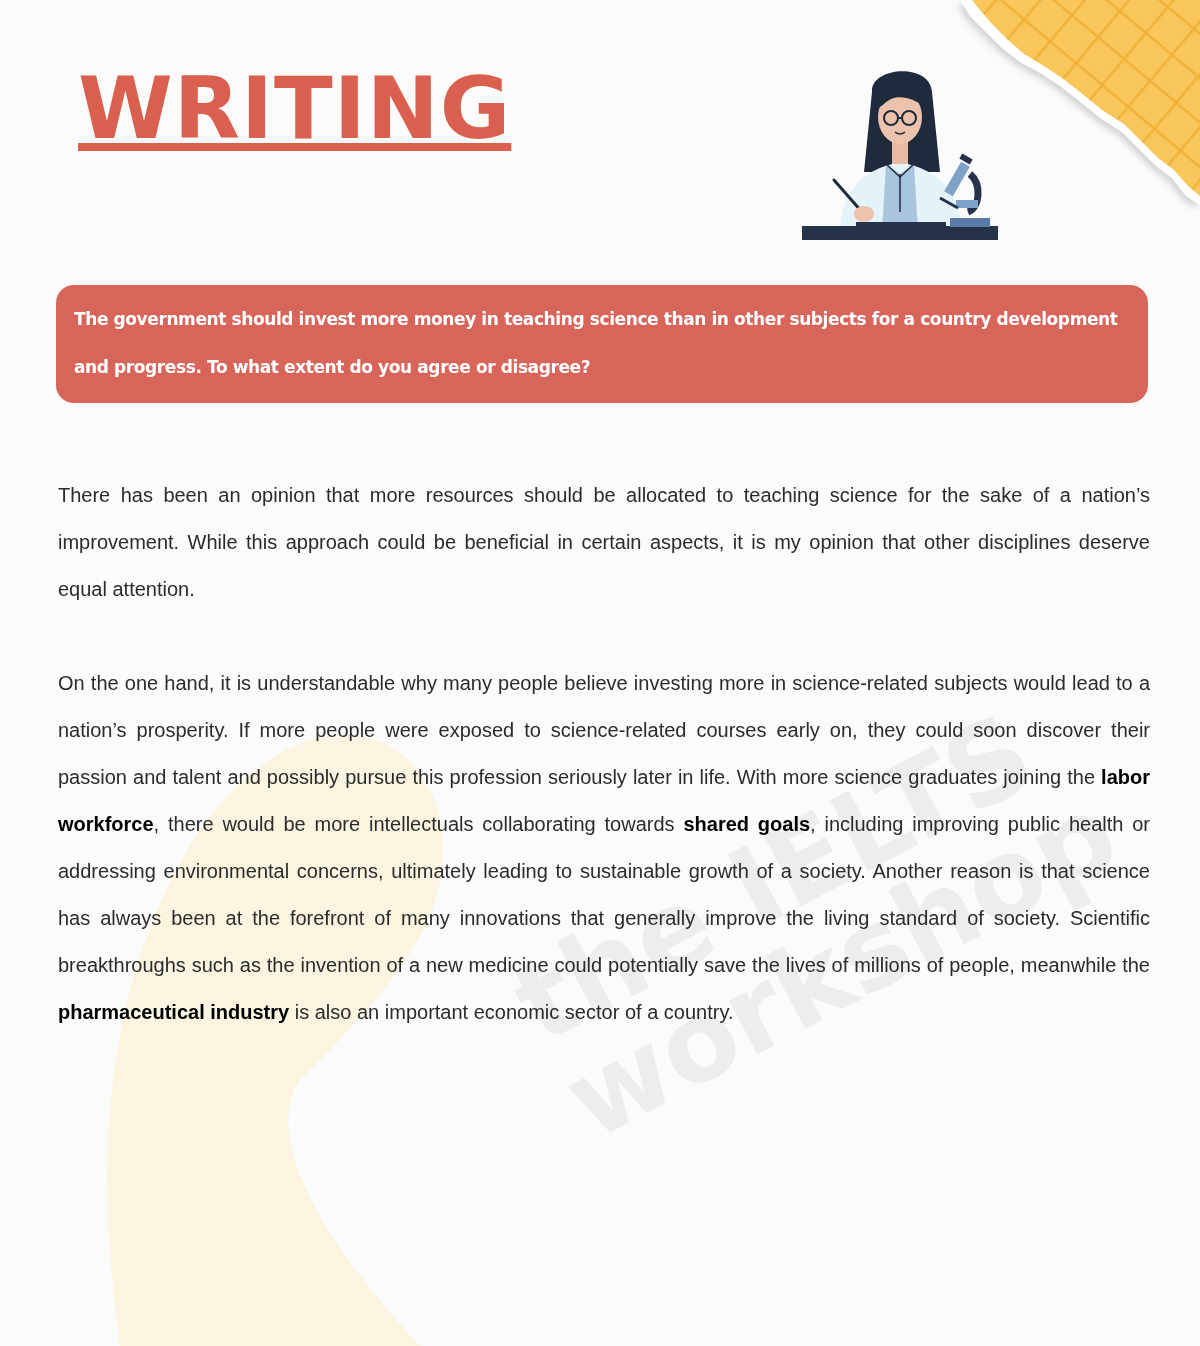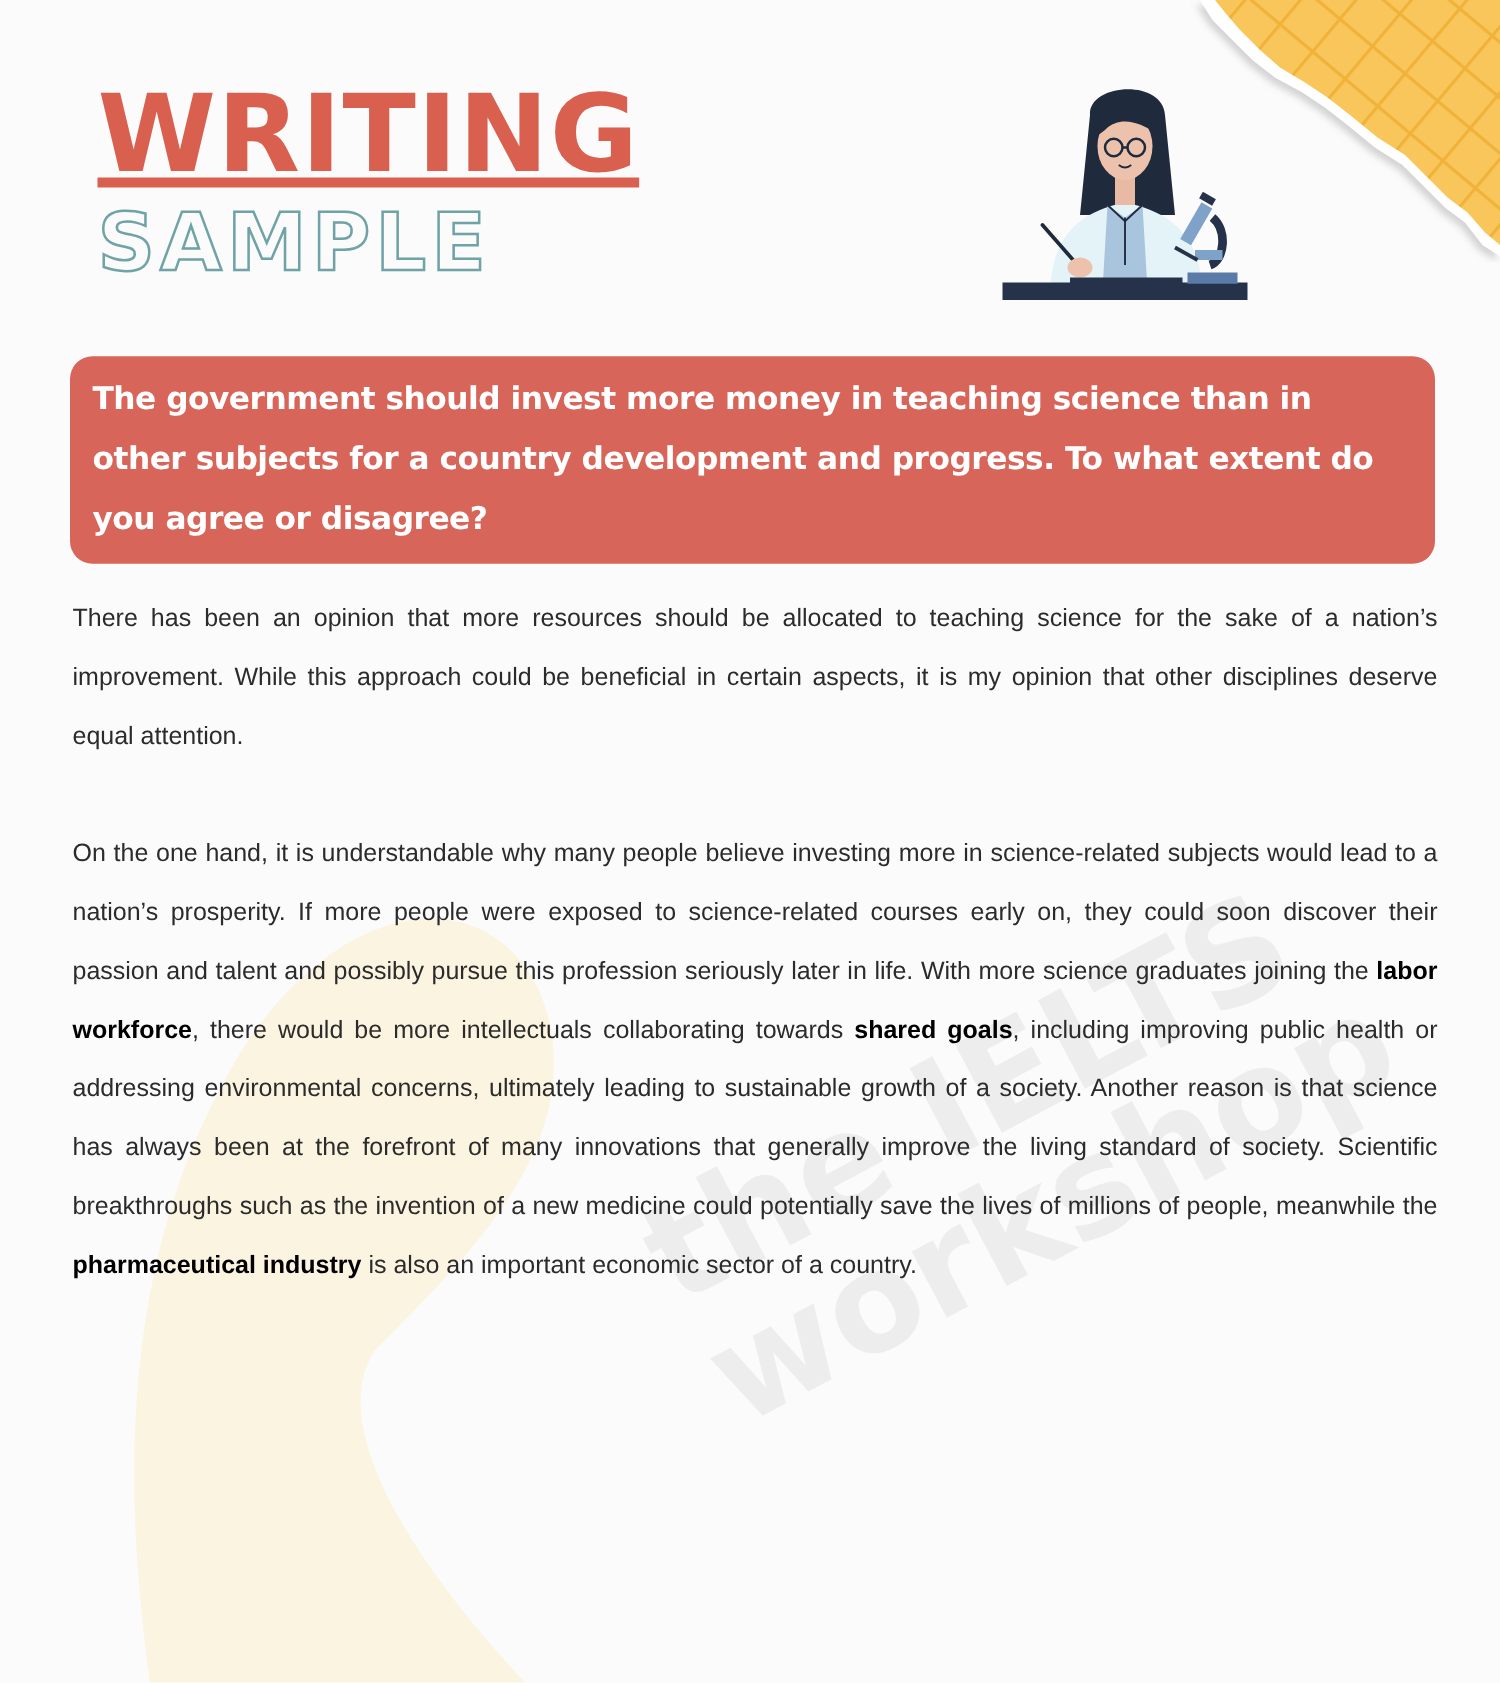--- a/index.html
+++ b/index.html
@@ -31,21 +31,21 @@
     .title-task {
       font-family: "DejaVu Serif", serif; font-style: italic;
       font-size: 48px; color: #d6574a; margin-left: 36px; line-height: 62px;
     }
     .illus { position: absolute; left: 800px; top: 62px; z-index: 2; }
     .prompt {
       position: absolute; left: 56px; top: 285px; width: 1092px;
       box-sizing: border-box; padding: 10px 18px 12px 18px;
       background: #d8655a; border-radius: 18px; z-index: 2;
       color: #ffffff; font-family: "DejaVu Sans", sans-serif; font-weight: bold;
-      font-size: 25px; line-height: 48px; letter-spacing: -0.4px;
+      font-size: 17px; line-height: 48px; letter-spacing: -0.4px;
     }
     .essay {
       position: absolute; left: 58px; top: 472px; width: 1092px; z-index: 2;
       color: #2b2b2b; font-family: "Liberation Sans", sans-serif;
       font-size: 20px; line-height: 47px; text-align: justify;
     }
     .essay p { margin: 0 0 47px 0; }
     .essay b { font-weight: bold; color: #000000; }
   </style>
 </head>
@@ -71,21 +71,20 @@
   <path d="M120 1346 C 100 1200, 90 1000, 200 830 C 300 690, 420 720, 440 820 C 460 920, 380 1000, 300 1080 C 260 1140, 330 1250, 420 1346 Z" fill="#fbe9b0" opacity="0.35"></path>
   <g transform="translate(560 1080) rotate(-28)" fill="#d9d9d9" opacity="0.38" font-family="DejaVu Sans, sans-serif" font-weight="bold">
     <text x="0" y="-40" font-size="110">the IELTS</text>
     <text x="0" y="70" font-size="110">workshop</text>
   </g>
 </svg>
 
 <div class="header">
   <div class="title-writing">WRITING</div>
   <div class="title-row">
-    <span class="title-sample">SAMPLE</span>
   </div>
 </div>
 
 <div class="illus">
   <svg width="200" height="180" viewBox="0 0 200 180">
 
     <path d="M72 30 C 70 5, 130 0, 132 30 L 140 110 L 64 110 Z" fill="#1f2b3d"></path>
 
     <path d="M40 170 C 42 130, 60 108, 100 100 C 140 108, 160 130, 162 170 Z" fill="#e3f3f7"></path>
     <path d="M86 102 L100 112 L114 102 L118 170 L82 170 Z" fill="#a9c4dd"></path>

